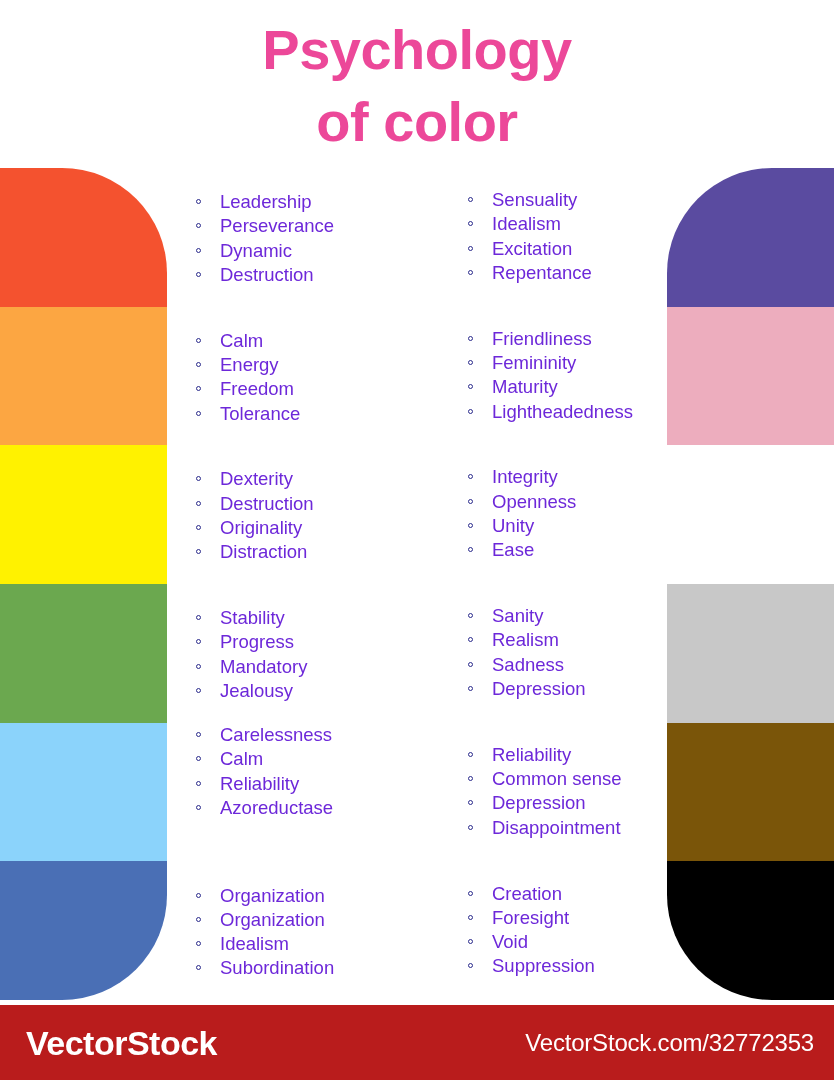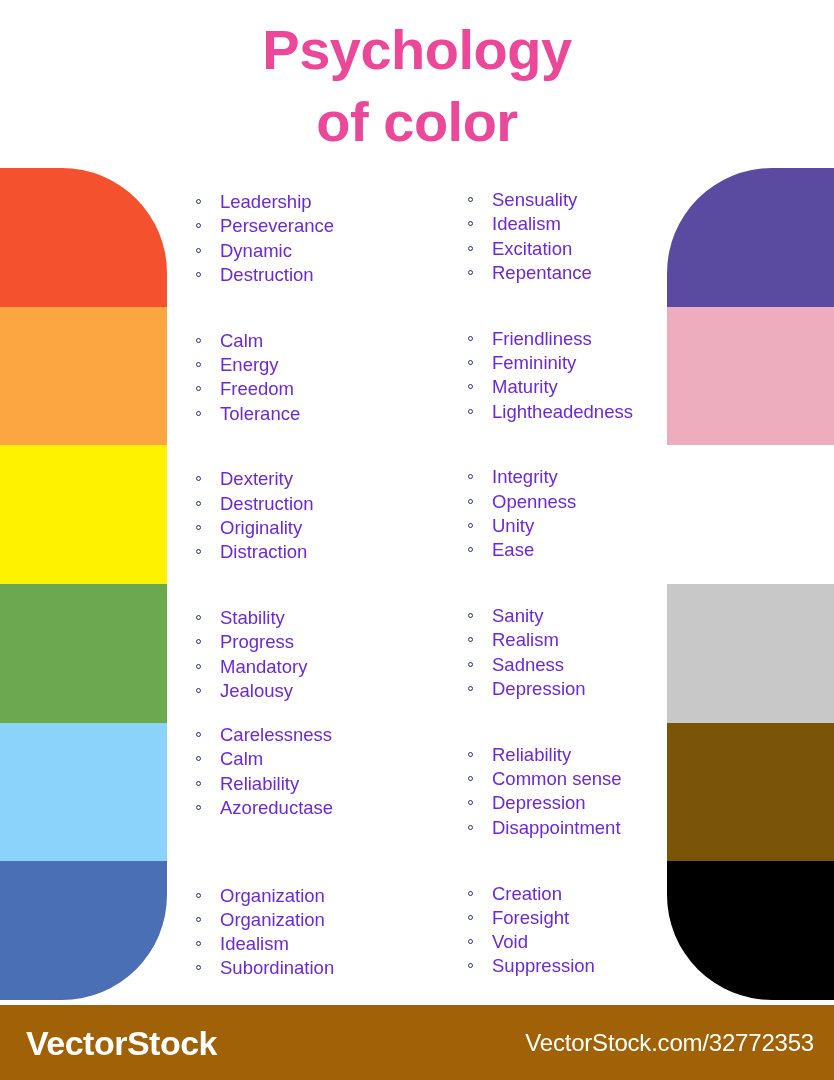--- a/index.html
+++ b/index.html
@@ -107,21 +107,21 @@
     box-sizing: border-box;
   }
 
   
   .footer {
     position: absolute;
     left: 0;
     top: 1005px;
     width: 834px;
     height: 75px;
-    background: #a16207;
+    background: #b91c1c;
     z-index: 10;
   }
   .footer-logo {
     position: absolute;
     left: 26px;
     top: 50%;
     transform: translateY(-50%);
     color: #ffffff;
     font-size: 34px;
     font-weight: bold;

